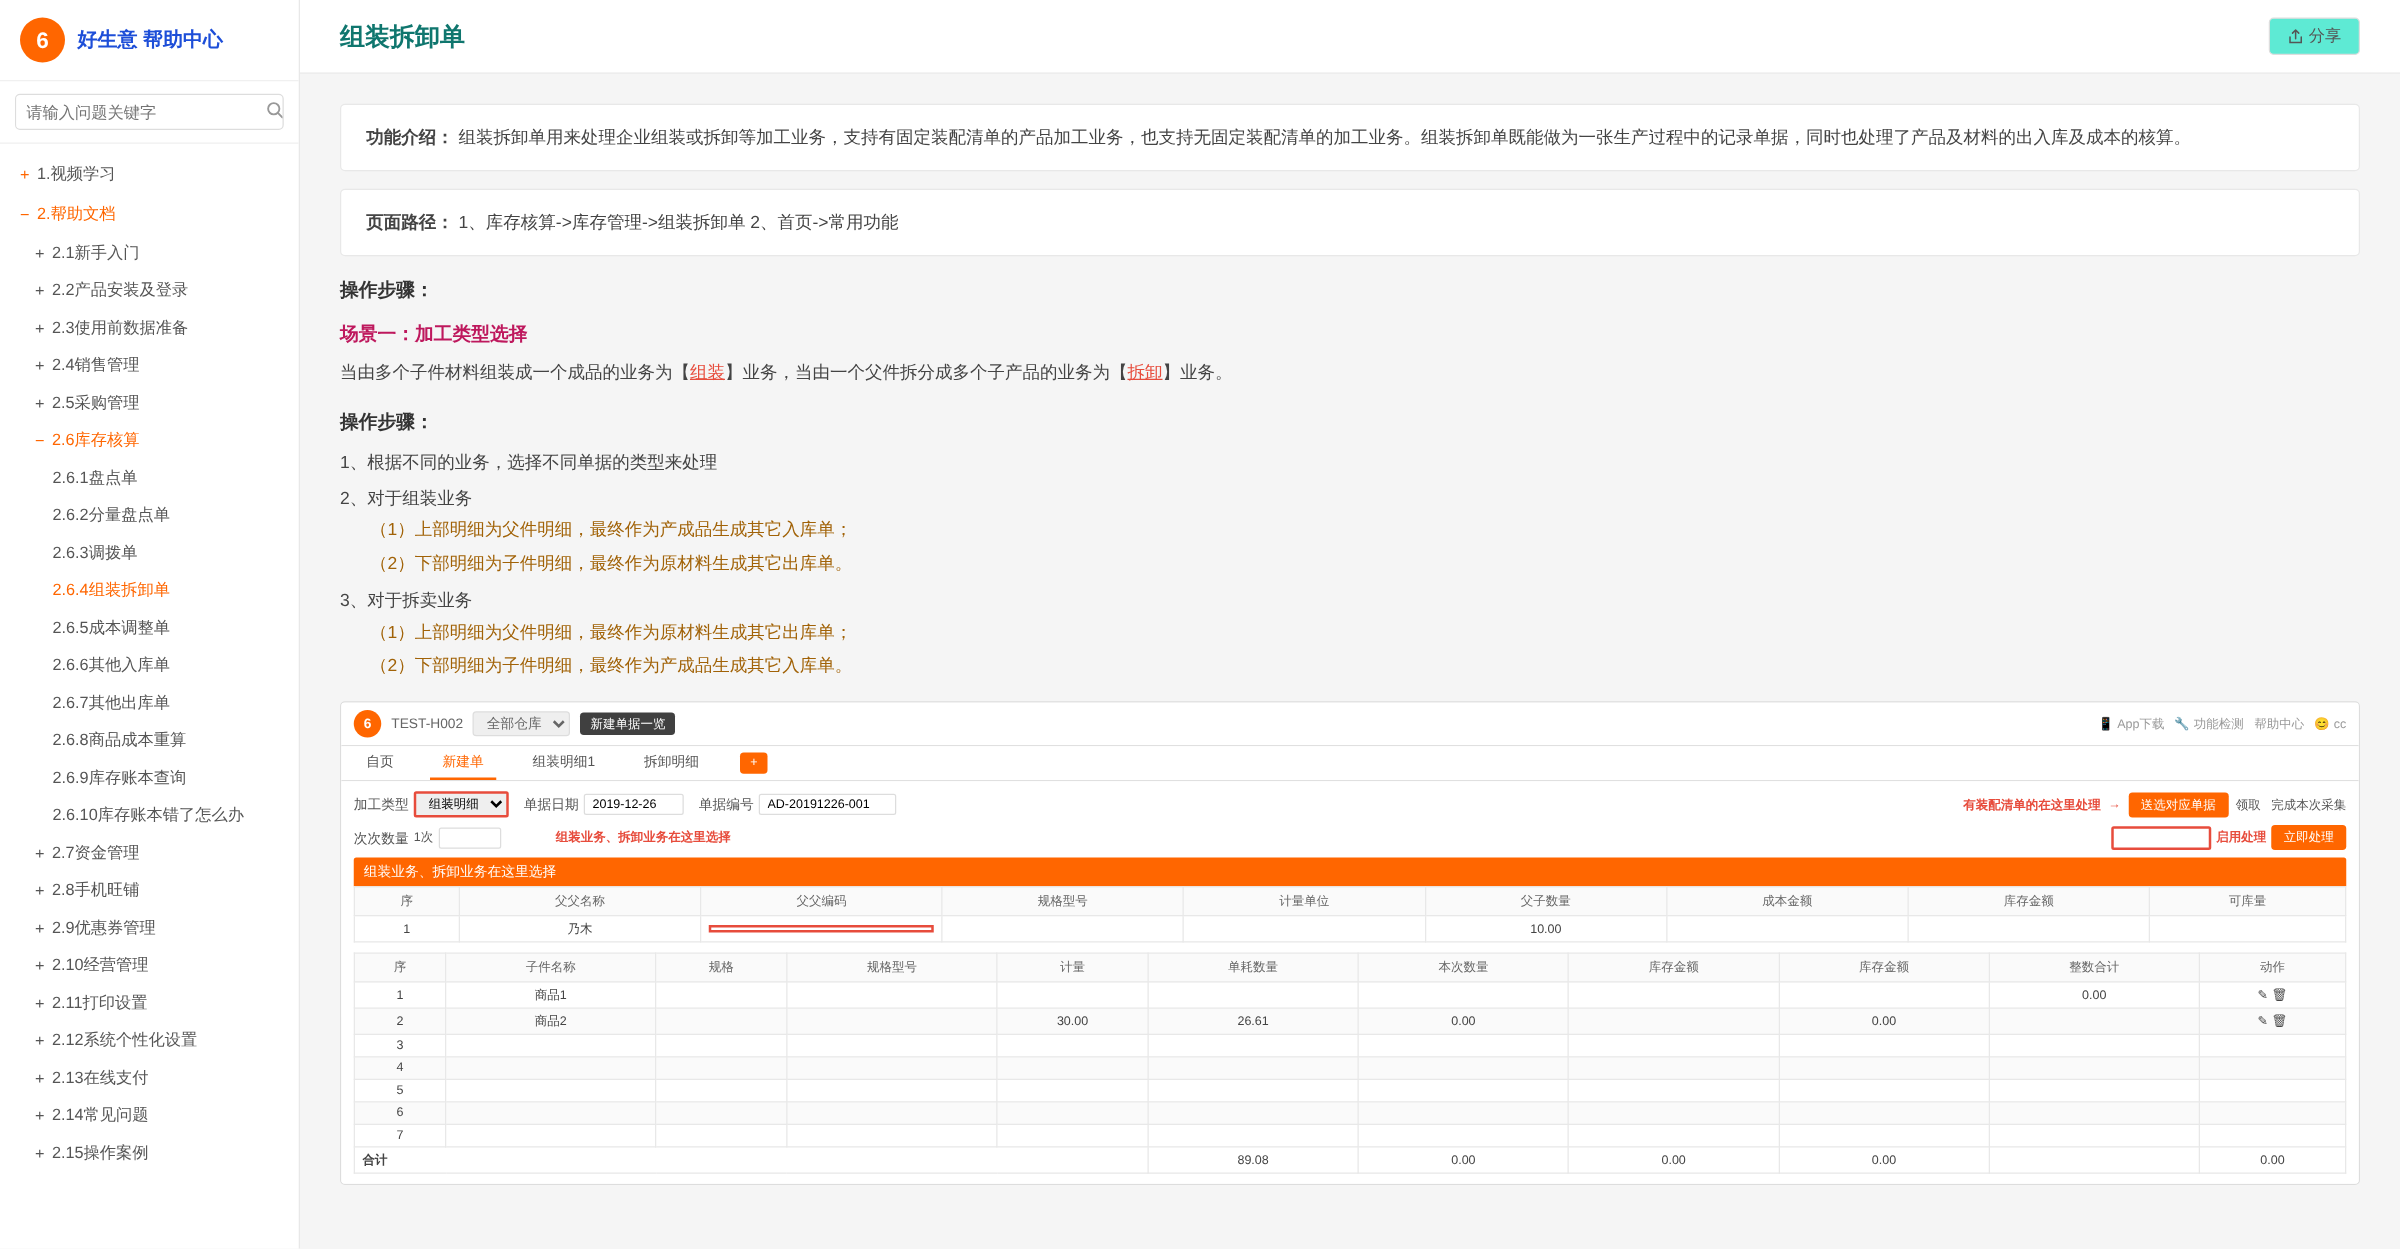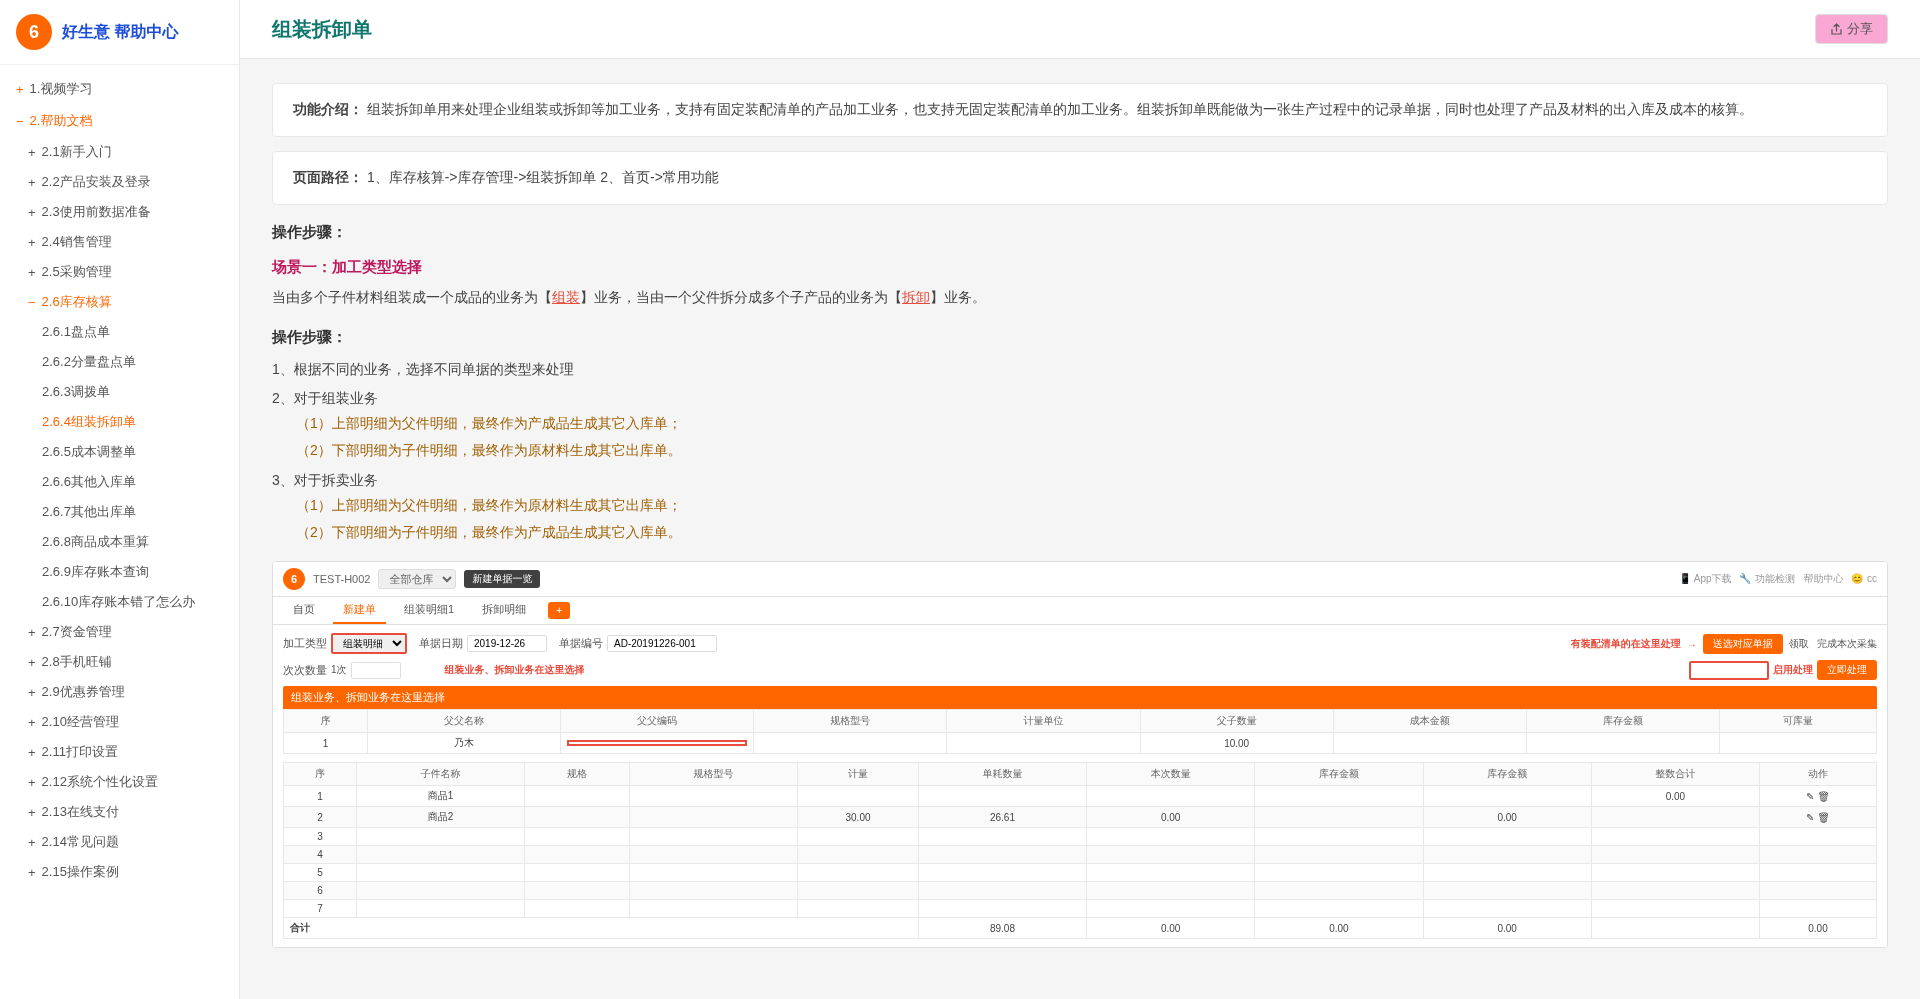--- a/index.html
+++ b/index.html
@@ -79,21 +79,21 @@
     #main-header {
       background: #fff;
       padding: 14px 32px;
       border-bottom: 1px solid #e8e8e8;
       display: flex; align-items: center; justify-content: space-between;
     }
     #page-title {
       font-size: 20px; font-weight: bold; color: #0f766e;
     }
     #share-btn {
-      border: 1px solid #ddd; border-radius: 4px; padding: 5px 14px; cursor: pointer; background: #f9a8d4; font-size: 13px; color: #555; display: flex; align-items: center; gap: 4px;
+      border: 1px solid #ddd; border-radius: 4px; padding: 5px 14px; cursor: pointer; background: #5eead4; font-size: 13px; color: #555; display: flex; align-items: center; gap: 4px;
     }
     #content-area {
       flex: 1; overflow-y: auto; padding: 24px 32px;
     }
     .info-block {
       background: #fff; border: 1px solid #e8e8e8; border-radius: 4px; padding: 14px 20px; margin-bottom: 14px; font-size: 14px; line-height: 1.7; color: #444;
     }
     .section-title {
       font-size: 15px; font-weight: bold; color: #333; margin: 18px 0 10px 0;
     }
@@ -132,21 +132,21 @@
     }
     .app-topbar-logo {
       width: 22px; height: 22px; background: #f60; border-radius: 50%; display: flex; align-items: center; justify-content: center; color: #fff; font-size: 11px; font-weight: bold;
     }
     .app-topbar-id { color: #666; font-size: 11px; }
     .app-topbar-select { border: 1px solid #ddd; border-radius: 3px; padding: 2px 6px; font-size: 11px; color: #666; }
     .app-topbar-btn { background: #404040; color: #fff; border: none; border-radius: 3px; padding: 2px 8px; font-size: 10px; cursor: pointer; }
     .app-nav {
       background: #fff;
       border-bottom: 1px solid #e0e0e0;
-      display: flex; align-items: center; gap: 8px; padding: 0 10px; font-size: 11px;
+      display: flex; align-items: center; gap: 19px; padding: 0 10px; font-size: 11px;
     }
     .app-nav-item { padding: 5px 10px; cursor: pointer; color: #555; border-bottom: 2px solid transparent; }
     .app-nav-item.active { color: #f60; border-bottom-color: #f60; }
     .app-nav-new { background: #f60; color: #fff; border: none; border-radius: 3px; padding: 3px 8px; font-size: 10px; cursor: pointer; margin-left: 4px; }
     .app-content {
       padding: 8px 10px;
       background: #fff;
     }
     .form-row {
       display: flex; gap: 12px; margin-bottom: 6px; align-items: center; flex-wrap: wrap;
@@ -164,20 +164,31 @@
 
     .confirm-btn { background: #f60; color: #fff; border: none; border-radius: 3px; padding: 3px 10px; font-size: 10px; cursor: pointer; }
   </style>
 </head>
 <body>
 
 <div id="sidebar">
   <div id="logo-area">
     <div id="logo-circle">6</div>
     <span id="logo-text">好生意 帮助中心</span>
+  </div>
+  <div id="search-area">
+    <div id="search-wrap">
+      <input id="search-input" type="text" placeholder="请输入问题关键字" style="">
+      <button id="search-btn">
+        <svg width="14" height="14" viewBox="0 0 14 14" fill="none">
+            <circle cx="6" cy="6" r="4.5" stroke="#999" stroke-width="1.5"></circle>
+            <line x1="9.5" y1="9.5" x2="13" y2="13" stroke="#999" stroke-width="1.5" stroke-linecap="round"></line>
+          </svg>
+      </button>
+    </div>
   </div>
   <div id="nav-list">
 
     <div class="nav-section">
       <div class="nav-section-title">
         <span class="plus-icon">+</span>
         <span>1.视频学习</span>
       </div>
     </div>
 

